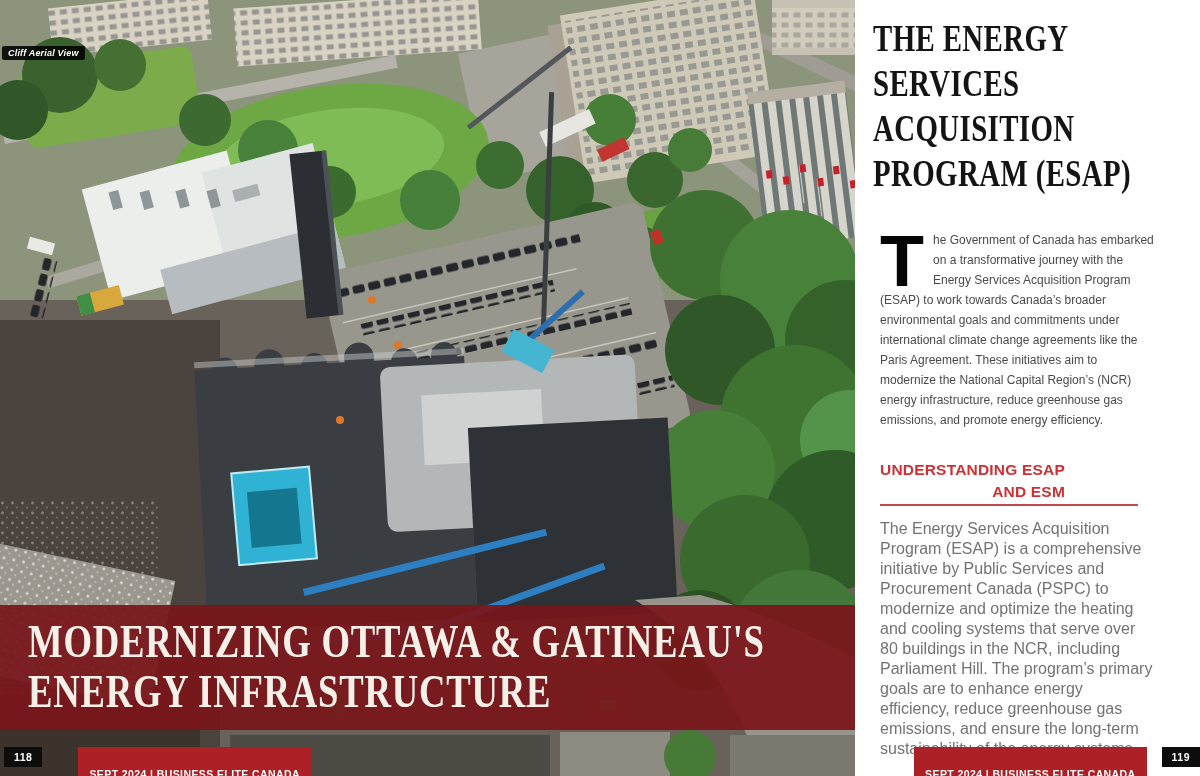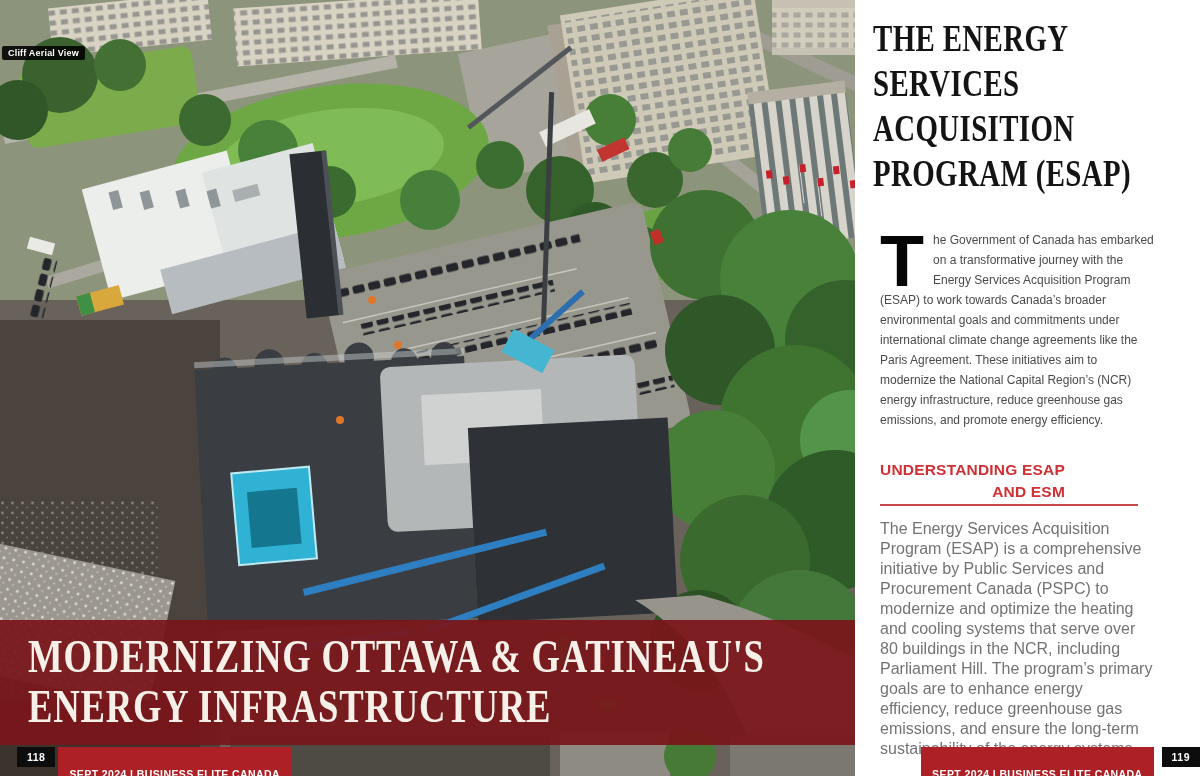--- a/index.html
+++ b/index.html
@@ -4,38 +4,38 @@
 <style>
   html,body{margin:0;padding:0;background:#e8e8e8;}
   .spread{position:relative;width:1200px;height:776px;background:#ffffff;overflow:hidden;
           font-family:"Liberation Sans",sans-serif;}
 
   
   .photo-page{position:absolute;left:0;top:0;width:855px;height:776px;overflow:hidden;background:#6a635c;}
   .photo-page svg{position:absolute;left:0;top:0;}
 
   .photo-badge{position:absolute;left:2px;top:46px;background:rgba(0,0,0,.88);color:#fff;
-               font-size:9px;font-weight:bold;padding:2px 6px;border-radius:2px;
+               font-size:9px;font-style:italic;font-weight:bold;padding:2px 6px;border-radius:2px;
                letter-spacing:.2px;}
 
-  .overlay-band{position:absolute;left:0;top:620px;width:999px;height:125px;
+  .overlay-band{position:absolute;left:0;top:605px;width:999px;height:125px;
                 background:rgba(122,21,26,.93);box-sizing:border-box;padding:11px 0 0 28px;}
   .overlay-line{display:block;color:#f6f0e9;font-family:"Liberation Serif",serif;font-weight:bold;
                 font-size:47px;line-height:50px;white-space:nowrap;transform:scaleX(.78);
                 transform-origin:left;letter-spacing:1px;}
 
   .page-footer{position:absolute;top:747px;height:20px;display:flex;}
-  .pf-left{left:17px;}
+  .pf-left{left:4px;gap:33px;}
   .pf-right{right:0;}
   .pf-num{background:#0d0d0d;color:#fff;font-size:10.5px;font-weight:bold;line-height:20px;
           padding:0 10px;letter-spacing:.5px;}
   .pf-issue{background:#ad2026;color:#fff;font-size:10.5px;font-weight:bold;line-height:20px;
             padding:17px 11px;letter-spacing:.4px;white-space:nowrap;}
   .pf-left .pf-issue{margin-left:3px;}
-  .pf-right .pf-num{margin-left:8px;}
+  .pf-right .pf-num{margin-left:15px;}
 
   
   .article-page{position:absolute;left:855px;top:0;width:345px;height:776px;background:#ffffff;}
   .article-title{position:absolute;left:18px;top:16px;}
   .title-line{display:block;font-family:"Liberation Serif",serif;font-weight:bold;color:#141414;
               font-size:38px;line-height:45px;white-space:nowrap;transform:scaleX(.76);
               transform-origin:left;letter-spacing:.5px;}
 
   .intro{position:absolute;left:25px;top:230px;width:274px;font-size:12px;line-height:20px;
          color:#4a4a4a;}

